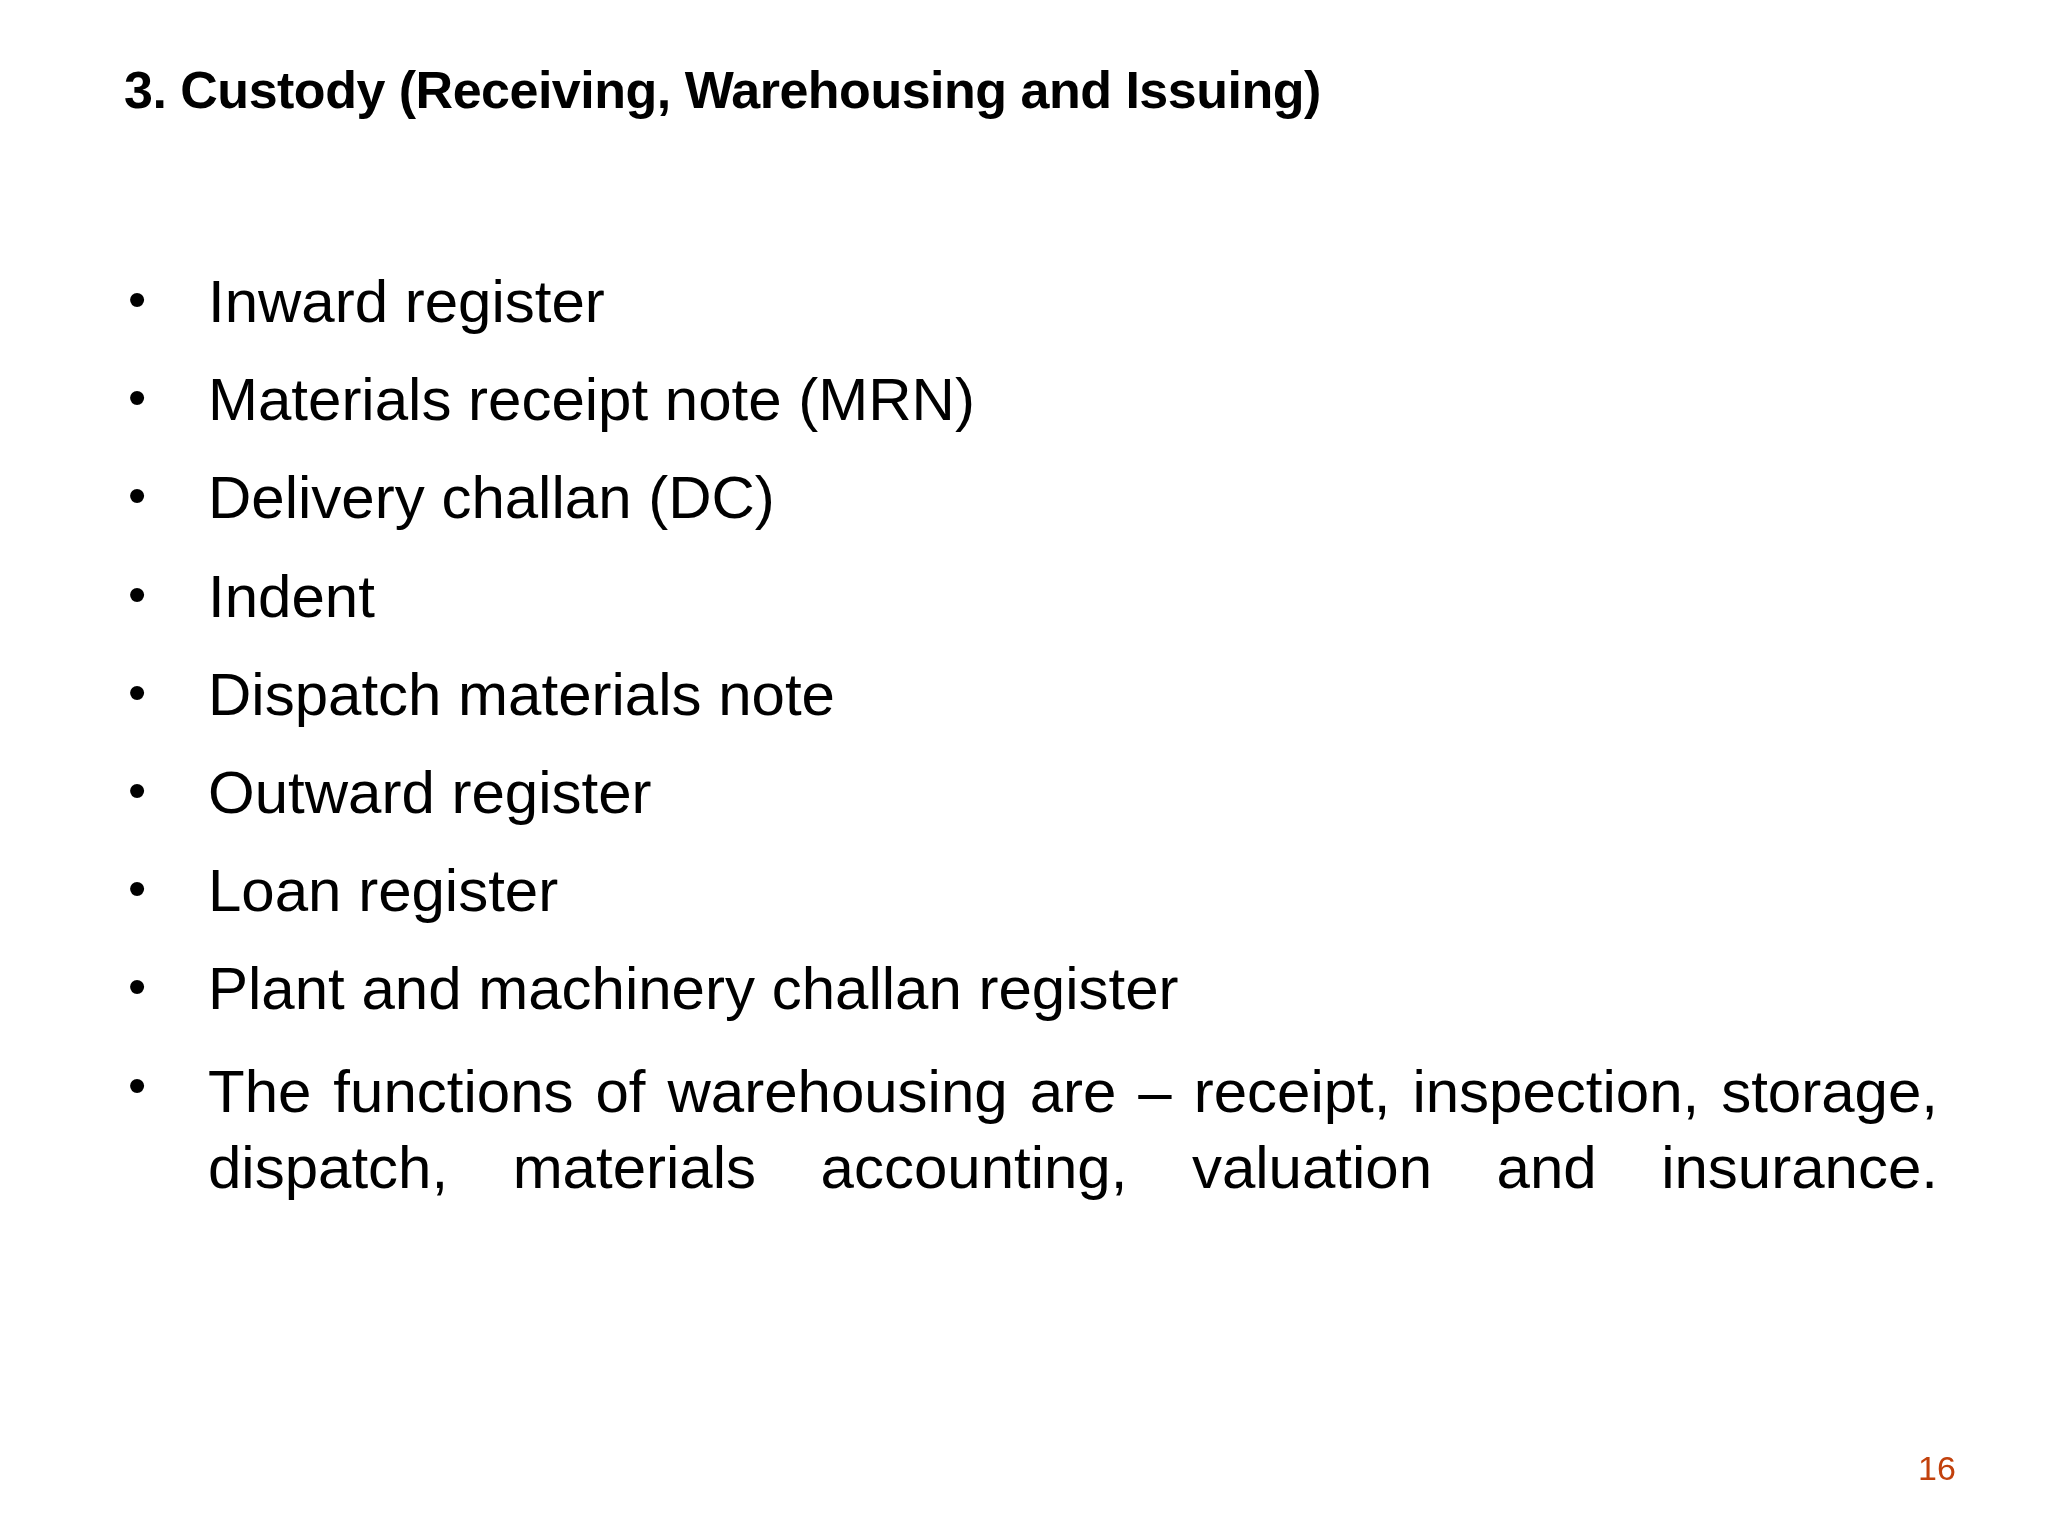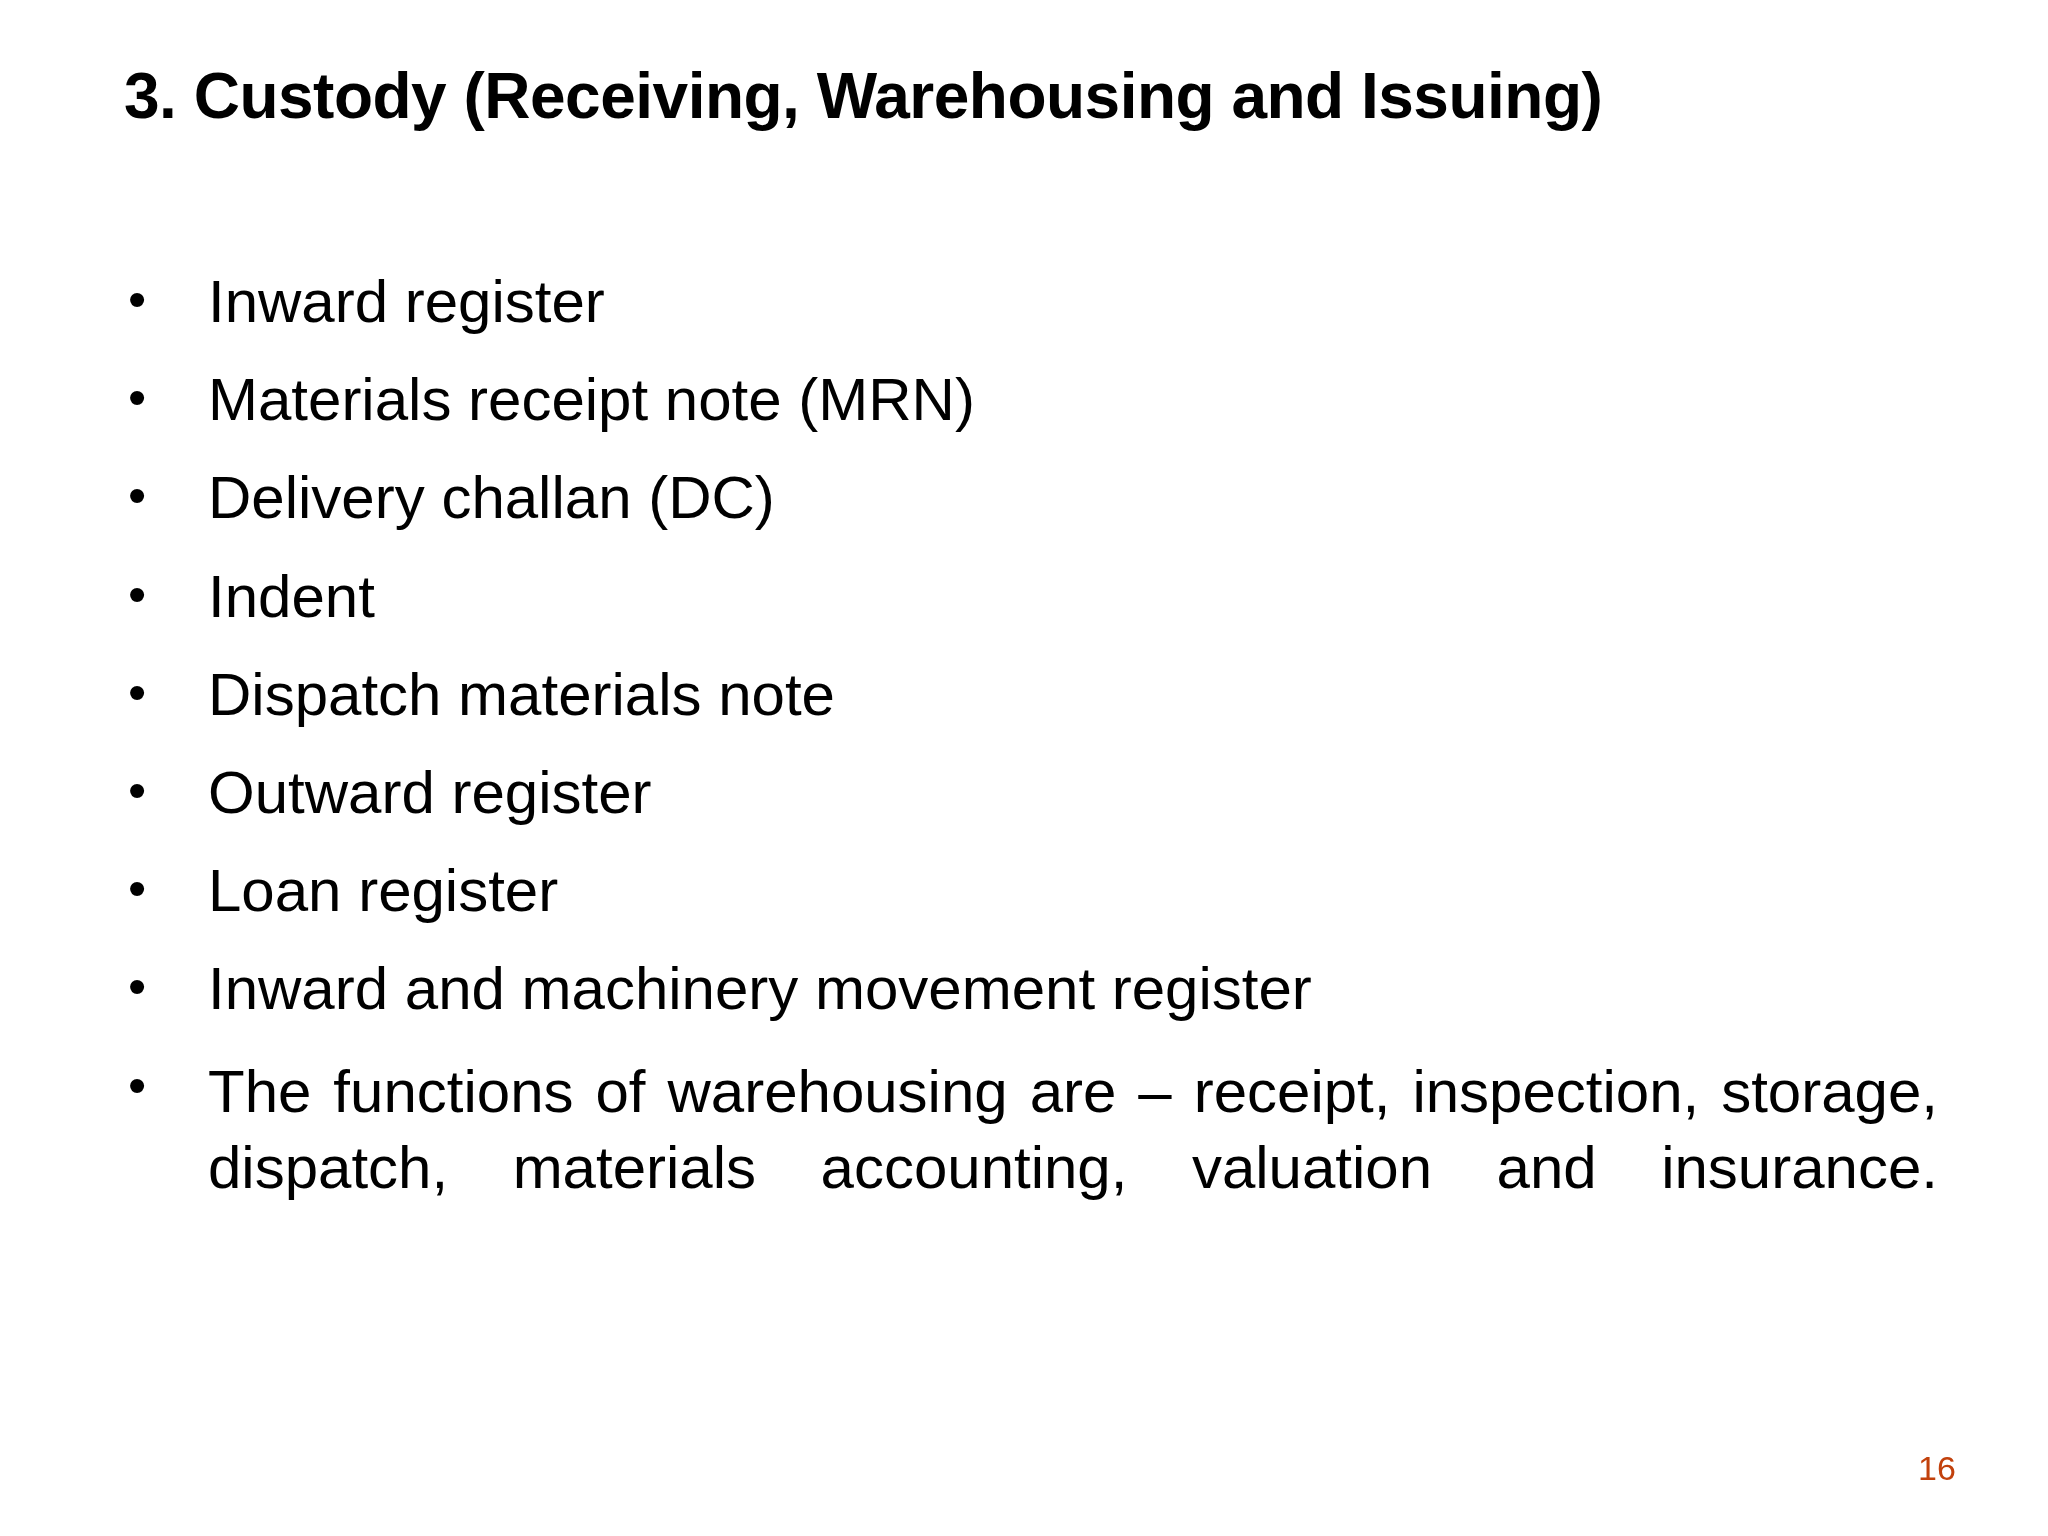--- a/index.html
+++ b/index.html
@@ -18,21 +18,21 @@
     background: #ffffff;
     overflow: hidden;
   }
 
   
   .slide-title {
     position: absolute;
     left: 124px;
     top: 22px;
     width: 1800px;
-    font-size: 64px;
+    font-size: 52px;
     font-weight: bold;
     line-height: 1.08;
     letter-spacing: -0.5px;
     white-space: nowrap;
     margin-top: 40px;
   }
 
   
   .intro-line {
     position: absolute;
@@ -149,21 +149,21 @@
       <span class="bullet-text">Outward register</span>
     </li>
 
     <li class="bullet-item">
       <span class="bullet-dot">•</span>
       <span class="bullet-text">Loan register</span>
     </li>
 
     <li class="bullet-item">
       <span class="bullet-dot">•</span>
-      <span class="bullet-text">Inward and machinery movement register</span>
+      <span class="bullet-text">Plant and machinery challan register</span>
     </li>
 
     <li class="bullet-item justified">
       <span class="bullet-dot">•</span>
       <span class="bullet-text">The functions of warehousing are – receipt, inspection, storage, dispatch, materials accounting, valuation and insurance.</span>
     </li>
 
   </ul>
 
 

